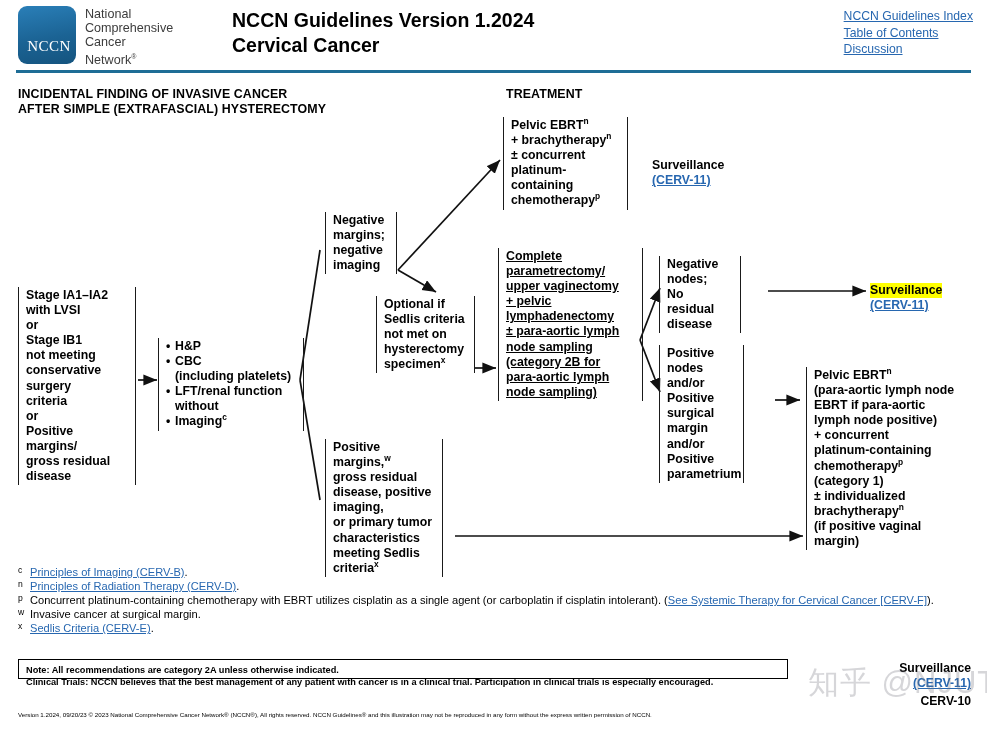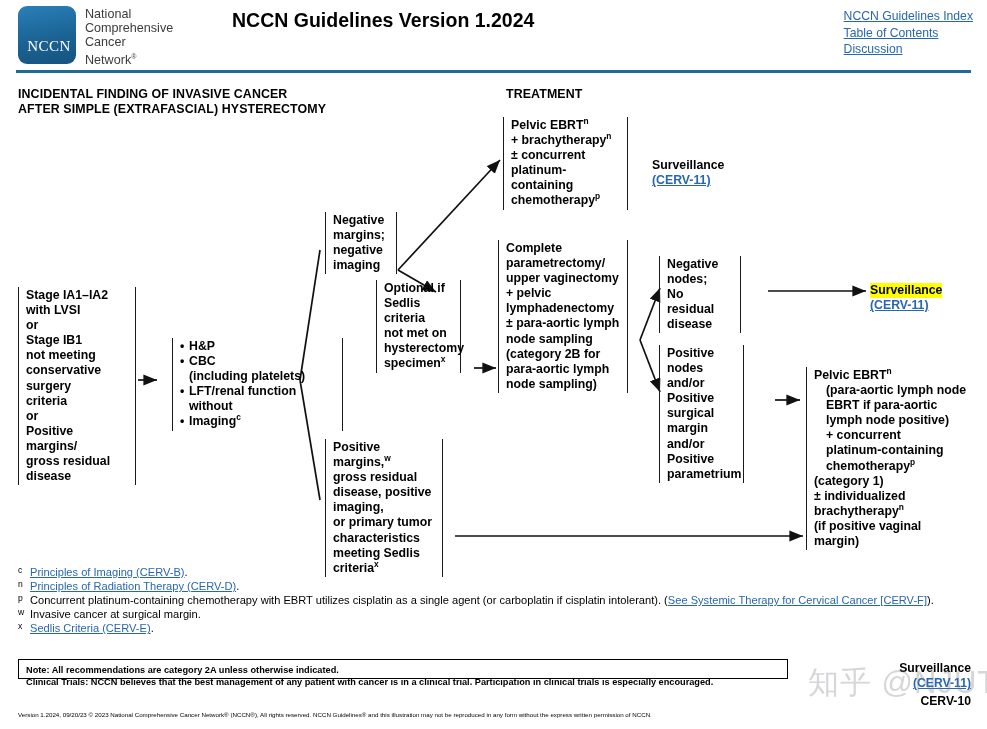--- a/index.html
+++ b/index.html
@@ -143,20 +143,21 @@
     <div id="logo-words">
       <div>National</div>
       <div>Comprehensive</div>
       <div>Cancer</div>
       <div><span>Network</span><sup>®</sup></div>
     </div>
   </div>
 
   <div id="doc-title">
     <div>NCCN Guidelines Version 1.2024</div>
+    <div>Cervical Cancer</div>
   </div>
 
   <div id="header-links">
     <a href="#">NCCN Guidelines Index</a>
     <a href="#">Table of Contents</a>
     <a href="#">Discussion</a>
   </div>
 
   <div id="header-rule"></div>
 </div>
@@ -201,57 +202,57 @@
 not meeting
 conservative
 surgery
 criteria
 or
 Positive
 margins/
 gross residual
 disease</div>
 
-<div class="bx br-both" style="left:158px; top:338px; width:171px; white-space:normal;margin-left:14px;">
+<div class="bx br-both" style="left:158px; top:338px; width:146px; white-space:normal;">
   <div class="bullets">
     <div class="bl">H&amp;P</div>
     <div class="bl">CBC</div>
     <div class="sub">(including platelets)</div>
     <div class="bl">LFT/renal function</div>
     <div class="sub">without</div>
     <div class="bl"><span>Imaging</span><sup>c</sup></div>
   </div>
 </div>
 
 <div class="bx br-both" style="left:325px; top:212px; width:72px;">Negative
 margins;
 negative
 imaging</div>
 
-<div class="bx br-both" style="left:376px; top:280px; width:85px; white-space:pre-line;"><span>Optional if
+<div class="bx br-both" style="left:376px; top:296px; width:99px; white-space:pre-line;"><span>Optional if
 Sedlis criteria
 not met on
 hysterectomy
 specimen</span><sup>x</sup></div>
 
 <div class="bx br-both" style="left:503px; top:117px; width:125px; white-space:normal;">
   <div><span>Pelvic EBRT</span><sup>n</sup></div>
   <div><span>+ brachytherapy</span><sup>n</sup></div>
   <div style="white-space:pre-line; display:inline"><span>± concurrent
 platinum-
 containing
 chemotherapy</span><sup>p</sup></div>
 </div>
 
 <div class="linknode" style="left:652px; top:158px;">
   <div>Surveillance</div>
   <a href="#" class="lk">(CERV-11)</a>
 </div>
 
-<div class="bx br-both" style="left:498px; top:240px; width:130px;">Complete
+<div class="bx br-both" style="left:498px; top:248px; width:145px;text-decoration:underline;">Complete
 parametrectomy/
 upper vaginectomy
 + pelvic
 lymphadenectomy
 ± para-aortic lymph
 node sampling
 (category 2B for
 para-aortic lymph
 node sampling)</div>
 
@@ -278,21 +279,21 @@
 gross residual
 disease, positive
 imaging,
 or primary tumor
 characteristics
 meeting Sedlis
 criteria</span><sup>x</sup></div>
 
 <div class="bx br-left" style="left:806px; top:367px; width:176px; white-space:normal;">
   <div><span>Pelvic EBRT</span><sup>n</sup></div>
-  <div style="white-space:pre-line;margin-left:12px;"><span>(para-aortic lymph node
+  <div style="white-space:pre-line;"><span>(para-aortic lymph node
 EBRT if para-aortic
 lymph node positive)
 + concurrent
 platinum-containing
 chemotherapy</span><sup>p</sup></div>
   <div style="white-space:pre-line;"><span>(category 1)
 ± individualized
 brachytherapy</span><sup>n</sup></div>
   <div style="white-space:pre-line;">(if positive vaginal
 margin)</div>

